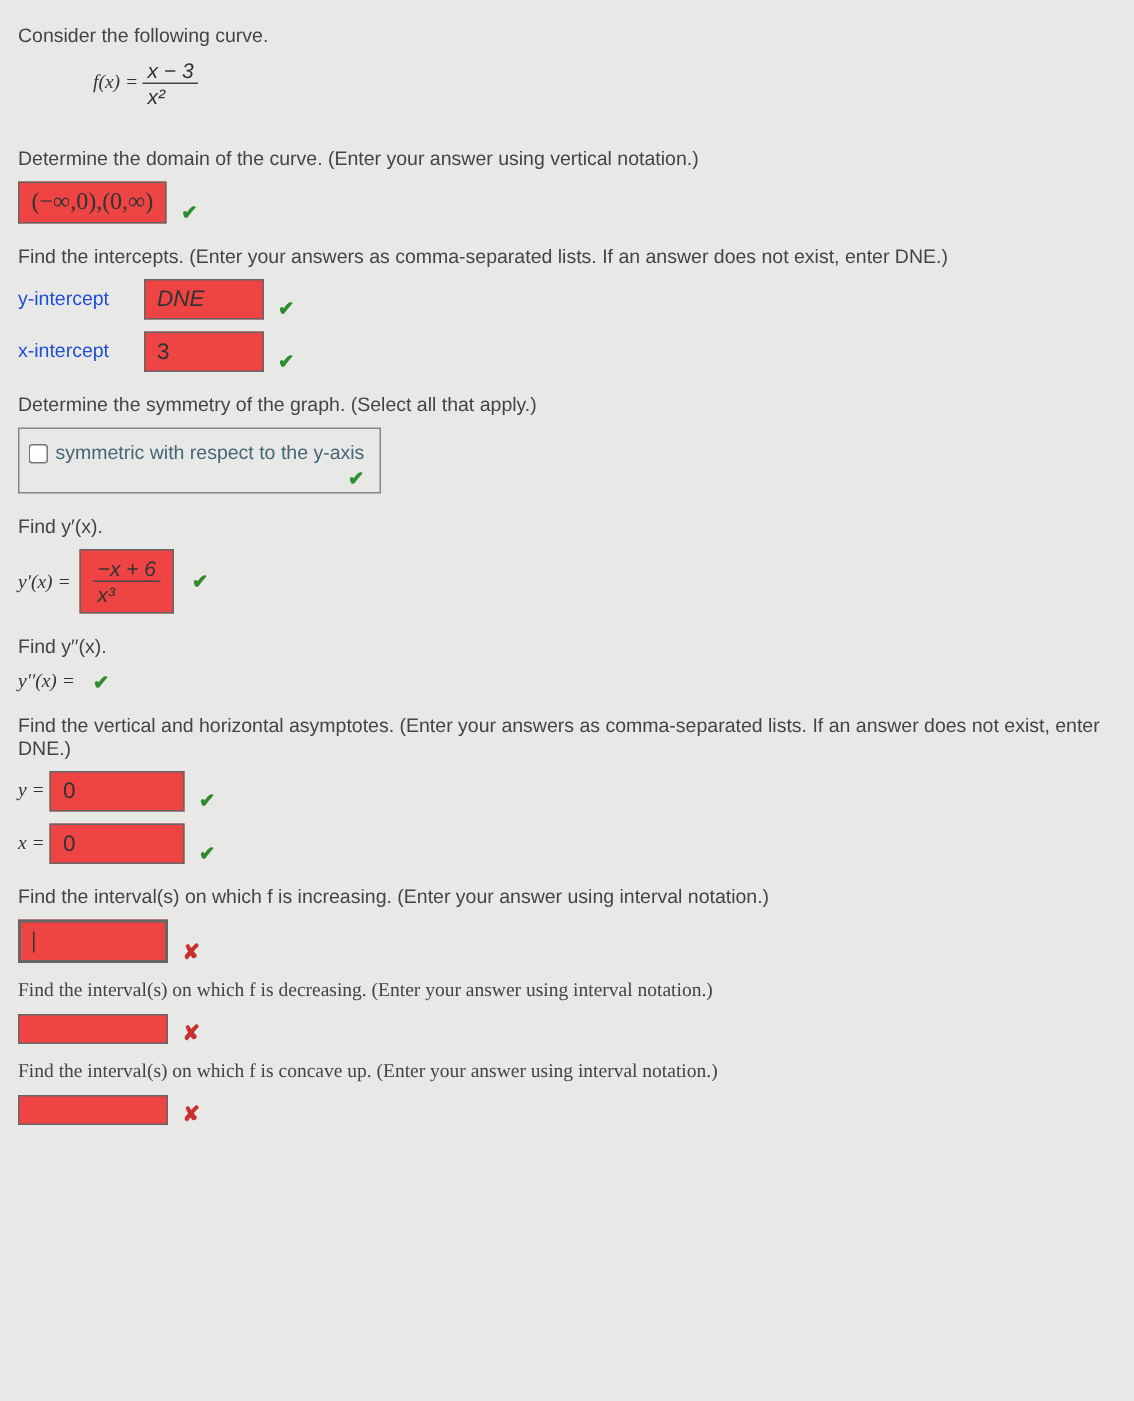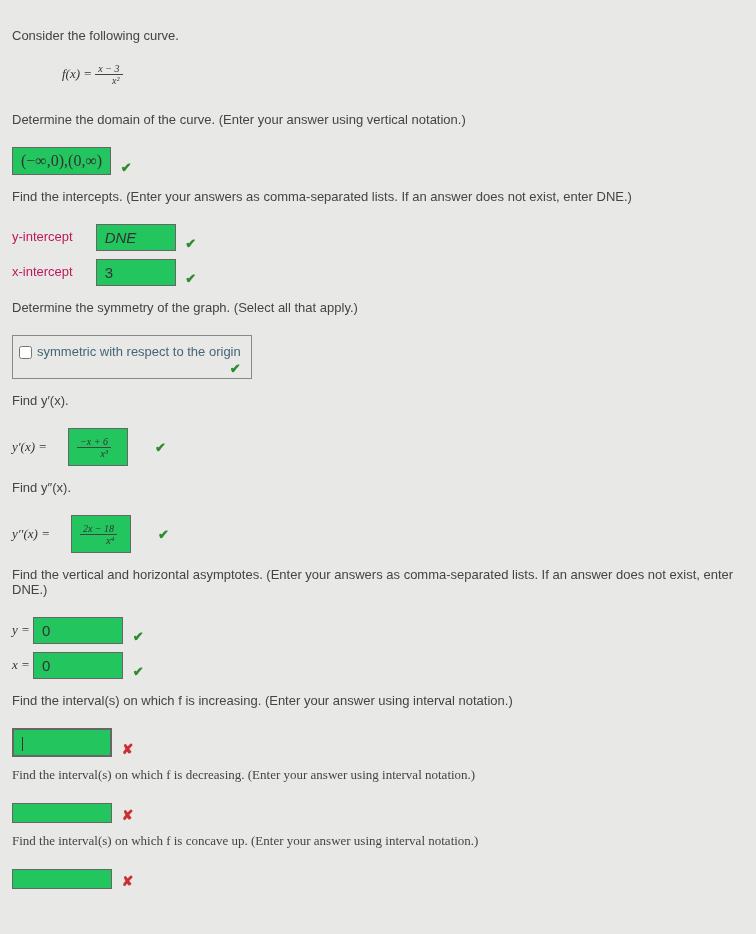--- a/index.html
+++ b/index.html
@@ -4,40 +4,40 @@
 <style>
   * { box-sizing: border-box; margin: 0; padding: 0; }
   body {
     font-family: Arial, Helvetica, sans-serif;
     background: #e8e8e6;
     color: #333;
     font-size: 13px;
     padding: 8px 12px;
     width: 756px;
   }
-  .prompt { color: #444; margin: 20px 0; }
+  .prompt { color: #444; margin: 8px 0; }
   .eq-indent { margin-left: 50px; margin-bottom: 26px; }
-  .frac { display: inline-block; text-align: right; vertical-align: middle; font-style: italic; font-family: Liberation Serif, serif; font-size: 10px; }
+  .frac { display: inline-block; text-align: left; vertical-align: middle; font-style: italic; font-family: Liberation Sans, sans-serif; font-size: 14px; }
   .frac .num { display: block; border-bottom: 1px solid #444; padding: 0 3px; }
   .frac .den { display: block; padding: 0 3px; }
   .fx-label { font-style: italic; font-family: 'Times New Roman', serif; }
-  .ans-box { display: inline-block; border: 1px solid #666; background: #22c55e; padding: 4px 8px; font-size: 15px; vertical-align: middle; min-height: 20px; min-width: 60px; }
+  .ans-box { display: inline-block; border: 1px solid #666; background: #ef4444; padding: 4px 8px; font-size: 15px; vertical-align: middle; min-height: 20px; min-width: 60px; }
   .ans-box.tall { min-height: 38px; display: inline-flex; align-items: center; }
   .check { color: #2e8b2e; font-weight: bold; margin-left: 6px; display: inline-block; vertical-align: bottom; }
   .cross { color: #c93030; font-weight: bold; margin-left: 6px; display: inline-block; vertical-align: bottom; font-size: 14px; }
   .row { margin: 8px 0; }
-  .label-left { display: inline-block; width: 80px; color: #be185d; font-size: 13px; }
+  .label-left { display: inline-block; width: 80px; color: #1d4ed8; font-size: 13px; }
   .sym-box { border: 1px solid #888; display: inline-block; padding: 6px 10px 2px 6px; position: relative; }
   .sym-box .opt { margin: 2px 0; }
   .sym-box .opt input { vertical-align: middle; margin-right: 5px; }
   .sym-box .opt span { color: #467; }
   .sp { font-family: 'Times New Roman', serif; font-size: 16px; }
   .section { margin-top: 14px; }
   .small-gap { margin-top: 10px; font-family: Liberation Serif, serif; }
-  .eq-line { display: flex; align-items: center; gap: 21px; }
+  .eq-line { display: flex; align-items: center; gap: 6px; }
   .cursor-bar { display:inline-block; width:1px; height:14px; background:#333; vertical-align:middle; }
 </style>
 </head>
 <body>
 
 <div class="prompt">Consider the following curve.</div>
 <div class="eq-indent">
   <span class="fx-label">f(x) = </span>
   <span class="frac">
     <span class="num">x − 3</span>
@@ -59,46 +59,40 @@
 </div>
 <div class="row">
   <span class="label-left">x-intercept</span>
   <span class="ans-box" style="min-width:80px;">3</span>
   <span class="check">✔</span>
 </div>
 
 <div class="prompt section">Determine the symmetry of the graph. (Select all that apply.)</div>
 <div class="row">
   <div class="sym-box">
-    <div class="opt"><input type="checkbox" style=""><span>symmetric with respect to the origin</span></div>
+    <div class="opt"><input type="checkbox" style=""><span>symmetric with respect to the y-axis</span></div>
     <div style="text-align:right; margin-top:2px;"><span class="check">✔</span></div>
   </div>
 </div>
 
 <div class="prompt section">Find y′(x).</div>
 <div class="row eq-line">
   <span class="fx-label">y′(x) = </span>
   <span class="ans-box tall">
     <span class="frac">
       <span class="num">−x + 6</span>
       <span class="den">x³</span>
     </span>
   </span>
   <span class="check">✔</span>
 </div>
 
 <div class="prompt section">Find y′′(x).</div>
 <div class="row eq-line">
   <span class="fx-label">y′′(x) = </span>
-  <span class="ans-box tall">
-    <span class="frac">
-      <span class="num">2x − 18</span>
-      <span class="den">x⁴</span>
-    </span>
-  </span>
   <span class="check">✔</span>
 </div>
 
 <div class="prompt section">Find the vertical and horizontal asymptotes. (Enter your answers as comma-separated lists. If an answer does not exist, enter DNE.)</div>
 <div class="row">
   <span class="fx-label">y = </span>
   <span class="ans-box" style="min-width:90px;">0</span>
   <span class="check">✔</span>
 </div>
 <div class="row">

